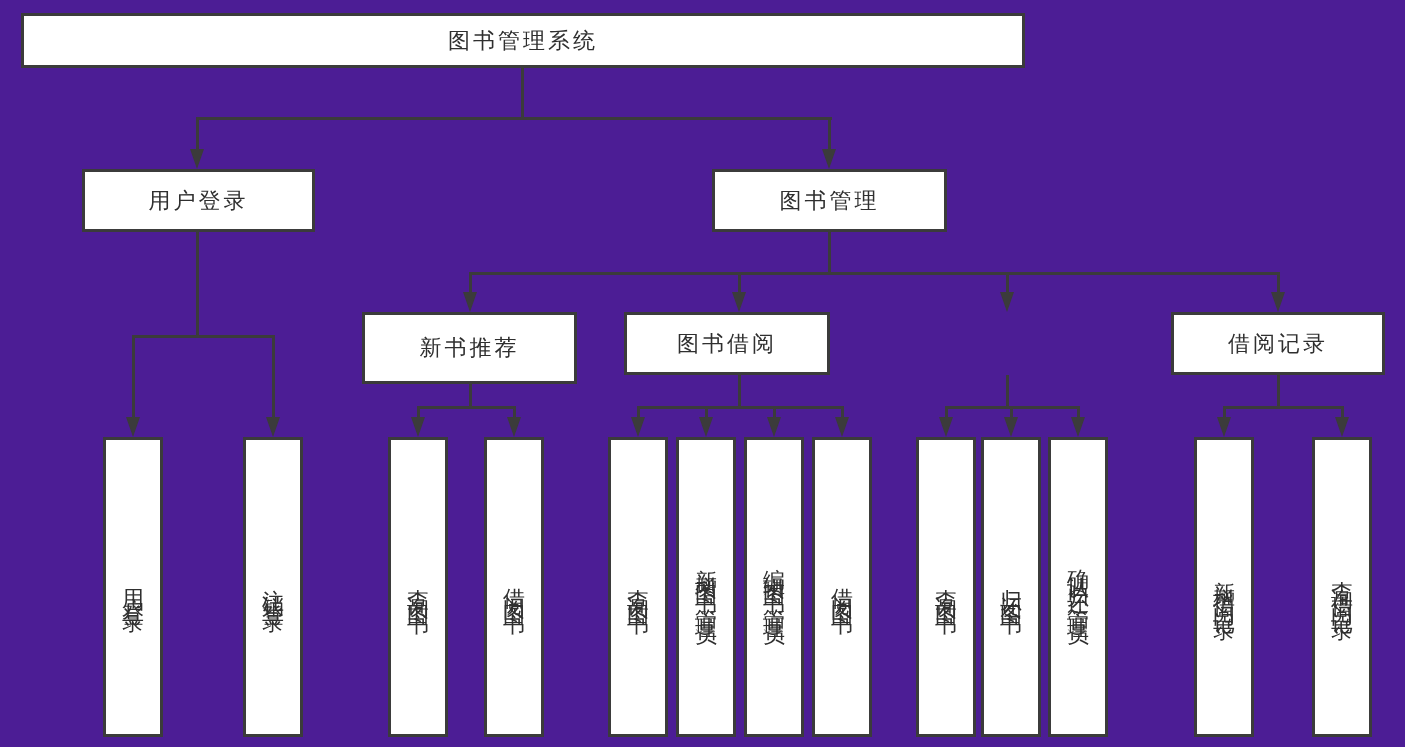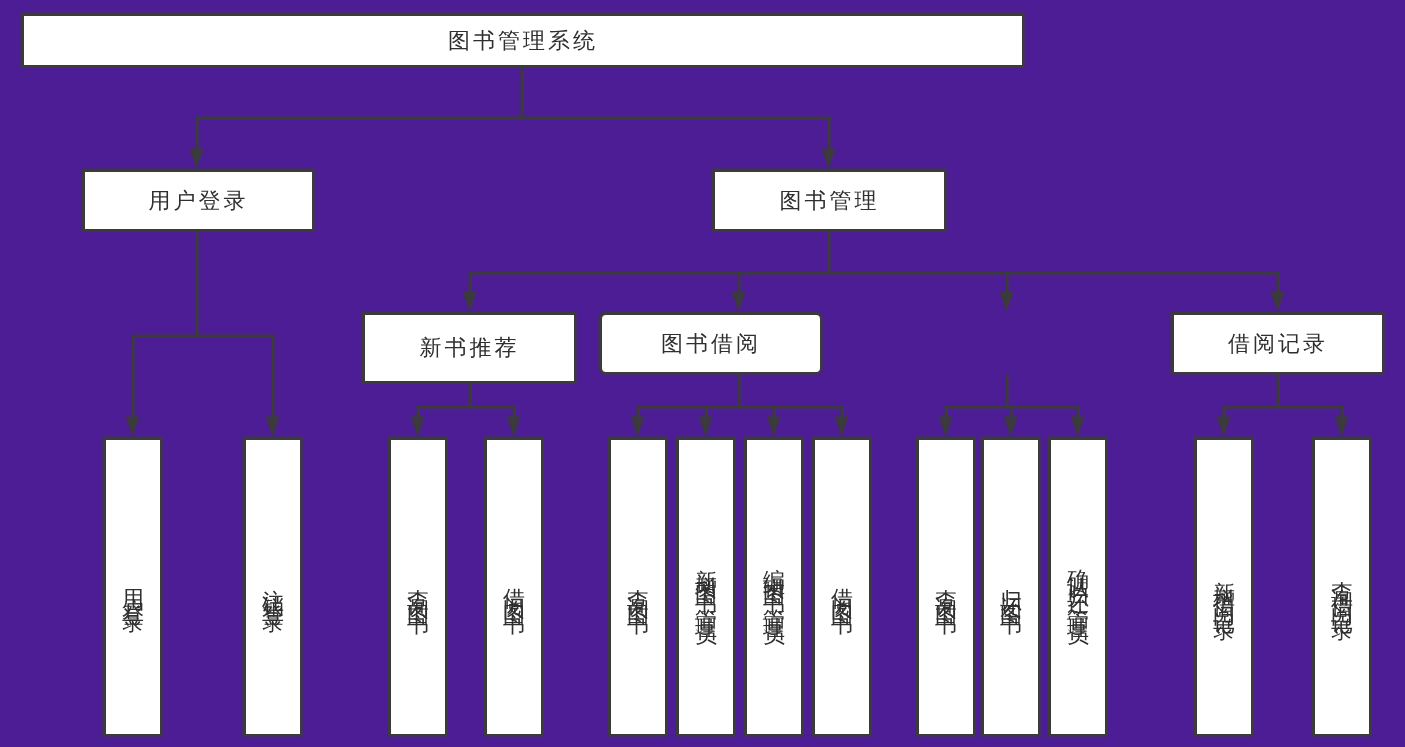--- a/index.html
+++ b/index.html
@@ -95,21 +95,21 @@
   <div class="vline" style="left:468.5px; top:275px; height:17px;"></div>
   <div class="arrow" style="left:463px; top:292px;"></div>
   <div class="vline" style="left:737.5px; top:275px; height:17px;"></div>
   <div class="arrow" style="left:732px; top:292px;"></div>
   <div class="vline" style="left:1005.5px; top:275px; height:17px;"></div>
   <div class="arrow" style="left:1000px; top:292px;"></div>
   <div class="vline" style="left:1276.5px; top:275px; height:17px;"></div>
   <div class="arrow" style="left:1271px; top:292px;"></div>
 
   <div class="box" style="left:362px; top:312px; width:215px; height:72px;">新书推荐</div>
-  <div class="box" style="left:599px; top:312px; width:224px; height:63px;border-radius:7px;">图书借阅</div>
+  <div class="box" style="left:624px; top:312px; width:206px; height:63px;">图书借阅</div>
   <div class="box" style="left:1171px; top:312px; width:214px; height:63px;">借阅记录</div>
 
   <div class="vline" style="left:468.5px; top:375px; height:31px;"></div>
   <div class="hline" style="left:416.5px; top:406px; width:99px;"></div>
   <div class="vline" style="left:416.5px; top:409px; height:8px;"></div>
   <div class="arrow" style="left:411px; top:417px;"></div>
   <div class="vline" style="left:512.5px; top:409px; height:8px;"></div>
   <div class="arrow" style="left:507px; top:417px;"></div>
 
   <div class="vline" style="left:737.5px; top:375px; height:31px;"></div>

